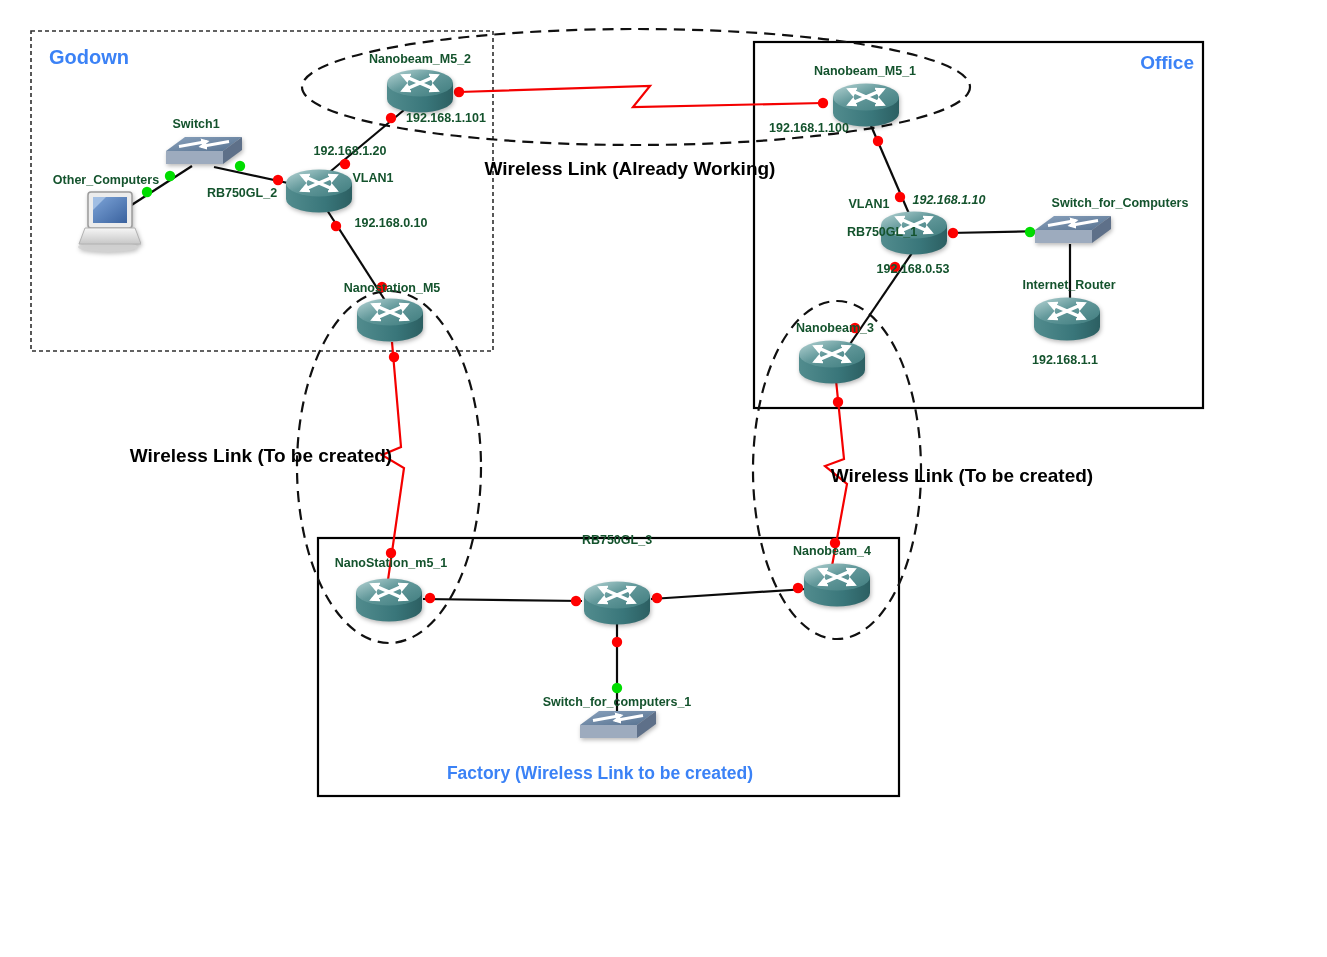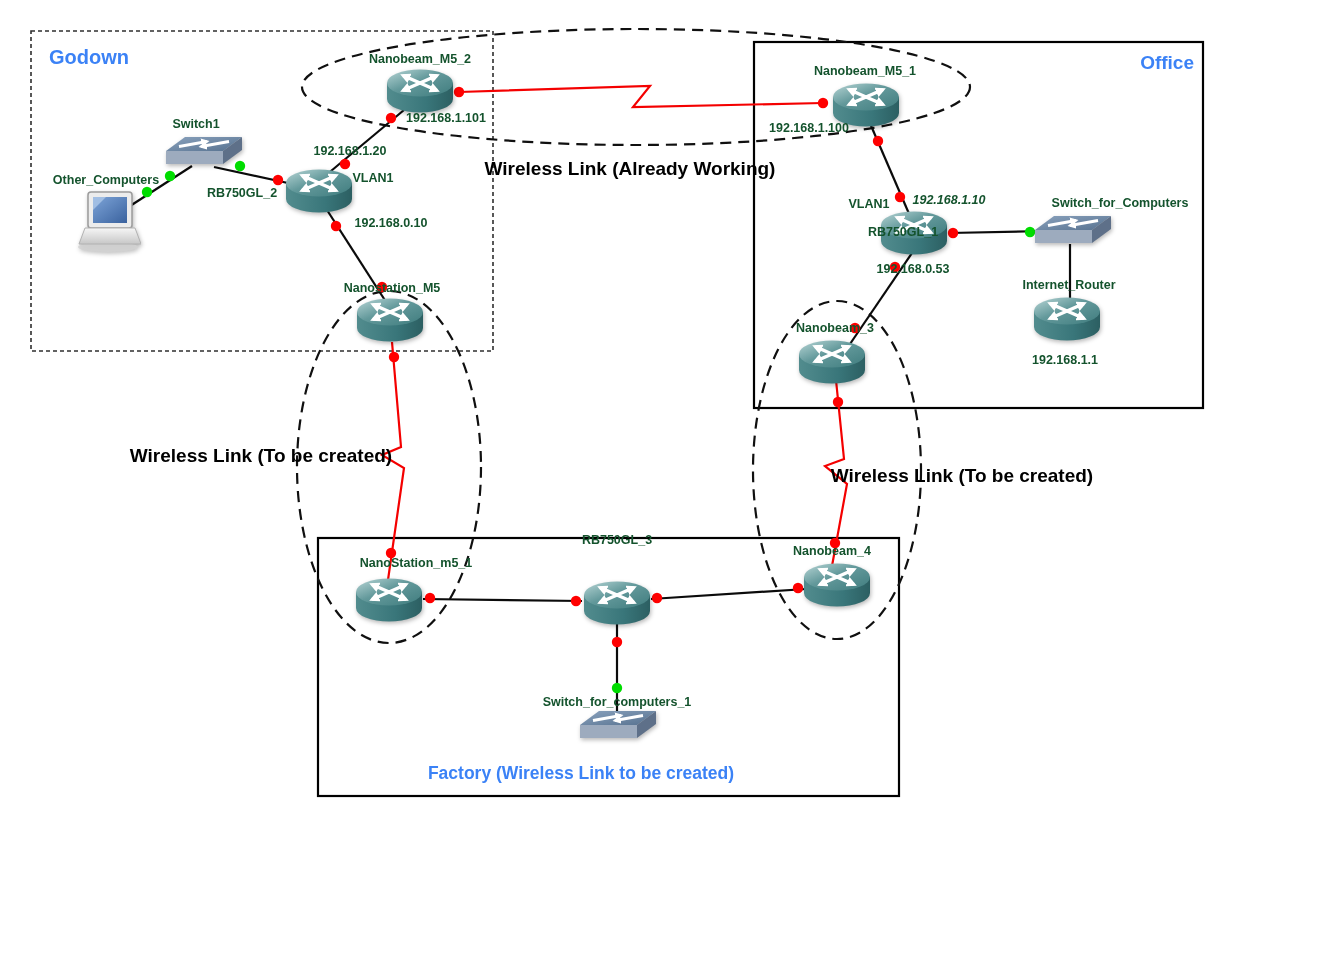--- a/index.html
+++ b/index.html
@@ -153,53 +153,53 @@
       </svg>
       <div class="lbl" style="left: 392px; top: 288px;">Nanostation_M5</div>
       <svg width="68" height="46" viewBox="0 0 68 46" class="node-icon" style="left: 832px; top: 82px;">
         <use href="#sym-router"></use>
       </svg>
       <div class="lbl" style="left: 865px; top: 71px;">Nanobeam_M5_1</div>
       <div class="lbl" style="left: 809px; top: 128px;">192.168.1.100</div>
       <svg width="68" height="46" viewBox="0 0 68 46" class="node-icon" style="left: 880px; top: 210px;">
         <use href="#sym-router"></use>
       </svg>
-      <div class="lbl" style="left: 885px; top: 232px; padding-left: 36px;">RB750GL_1</div>
+      <div class="lbl" style="left: 864px; top: 232px; padding-left: 36px;">RB750GL_1</div>
       <div class="lbl" style="left: 869px; top: 204px;">VLAN1</div>
       <div class="lbl" style="left: 949px; top: 200px; font-style: italic;">192.168.1.10</div>
       <div class="lbl" style="left: 913px; top: 269px;">192.168.0.53</div>
       <svg width="76" height="40" viewBox="0 0 76 40" class="node-icon" style="left: 1035px; top: 213px;">
         <use href="#sym-switch"></use>
       </svg>
       <div class="lbl" style="left: 1120px; top: 203px;">Switch_for_Computers</div>
       <svg width="68" height="46" viewBox="0 0 68 46" class="node-icon" style="left: 1033px; top: 296px;">
         <use href="#sym-router"></use>
       </svg>
       <div class="lbl" style="left: 1069px; top: 285px; text-align: right;">Internet_Router</div>
       <div class="lbl" style="left: 1065px; top: 360px;">192.168.1.1</div>
       <svg width="68" height="46" viewBox="0 0 68 46" class="node-icon" style="left: 798px; top: 339px;">
         <use href="#sym-router"></use>
       </svg>
       <div class="lbl" style="left: 835px; top: 328px;">Nanobeam_3</div>
       <svg width="68" height="46" viewBox="0 0 68 46" class="node-icon" style="left: 355px; top: 577px;">
         <use href="#sym-router"></use>
       </svg>
-      <div class="lbl" style="left: 391px; top: 563px; margin-left: 25px;">NanoStation_m5_1</div>
+      <div class="lbl" style="left: 391px; top: 563px;">NanoStation_m5_1</div>
       <svg width="68" height="46" viewBox="0 0 68 46" class="node-icon" style="left: 583px; top: 580px;">
         <use href="#sym-router"></use>
       </svg>
       <div class="lbl" style="left: 617px; top: 540px;">RB750GL_3</div>
       <svg width="68" height="46" viewBox="0 0 68 46" class="node-icon" style="left: 803px; top: 562px;">
         <use href="#sym-router"></use>
       </svg>
       <div class="lbl" style="left: 832px; top: 551px;">Nanobeam_4</div>
       <svg width="76" height="40" viewBox="0 0 76 40" class="node-icon" style="left: 580px; top: 708px;">
         <use href="#sym-switch"></use>
       </svg>
       <div class="lbl" style="left: 617px; top: 702px;">Switch_for_computers_1</div>
       <div class="wlbl" style="left: 630px; top: 169px;">Wireless Link (Already Working)</div>
       <div class="wlbl" style="left: 261px; top: 456px;">Wireless Link (To be created)</div>
       <div class="wlbl" style="left: 962px; top: 476px;">Wireless Link (To be created)</div>
     </div>
   <div class="box-title" id="godown-title" style="left: 49px; top: 46px;">Godown</div>
   <div class="box-title" id="office-title" style="left: 1194px; top: 52px; transform: translateX(-100%);">Office</div>
-  <div class="box-title" id="factory-title" style="left: 581px; top: 763px; transform: translateX(-50%);">Factory (Wireless Link to be created)</div>
+  <div class="box-title" id="factory-title" style="left: 600px; top: 763px; transform: translateX(-50%);">Factory (Wireless Link to be created)</div>
 </div>
 
 </body></html>

